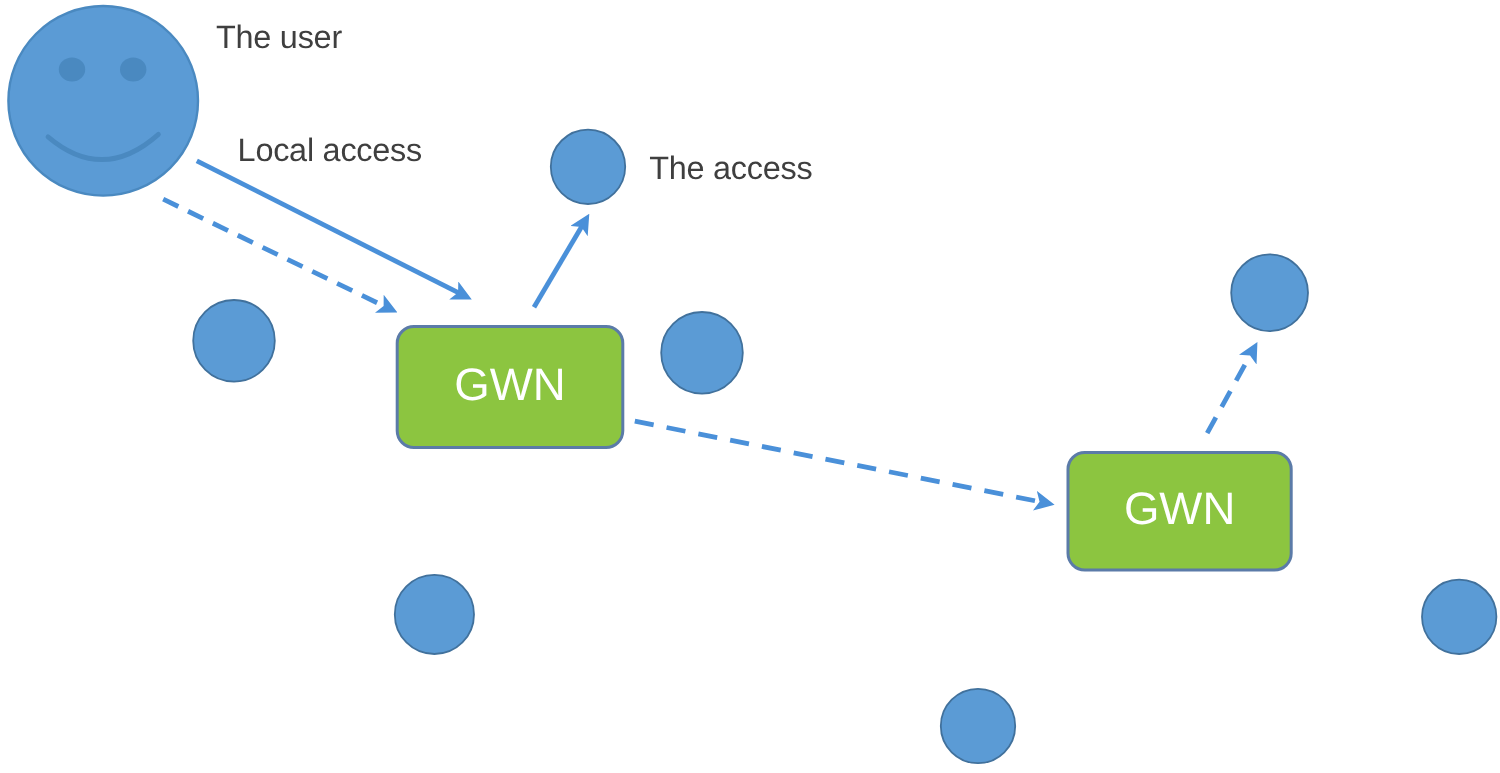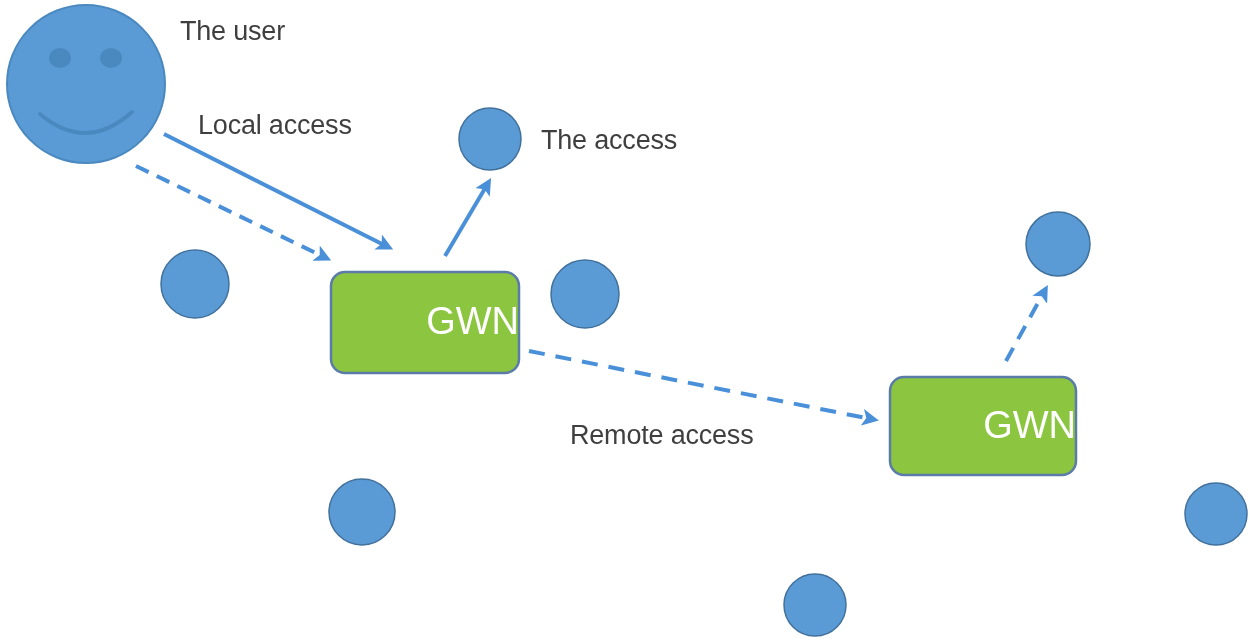--- a/index.html
+++ b/index.html
@@ -33,21 +33,21 @@
     white-space: nowrap;
     letter-spacing: -0.2px;
   }
   .box-label {
     position: absolute;
     color: #ffffff;
     font-family: "Liberation Sans", sans-serif;
     font-size: 38px;
     line-height: 40px;
     white-space: nowrap;
-    text-align: right;
+    text-align: center;
   }
 </style>
 </head>
 <body>
 
 <div id="canvas">
 
   <svg class="layer" viewBox="0 0 1250 644">
     <defs>
       <marker id="arrowhead-solid" markerWidth="4.2" markerHeight="4.2" refX="2.2" refY="2.1" orient="auto" markerUnits="strokeWidth">
@@ -92,19 +92,18 @@
       <line x1="1006" y1="361" x2="1044" y2="292" stroke="#4A90D9" stroke-width="4" stroke-dasharray="15 10" stroke-linecap="butt" marker-end="url(#arrowhead-dashed)"></line>
     </g>
   </svg>
 
   <div class="label" style="left:180px; top:16px;">The user</div>
 
   <div class="label" style="left:198px; top:110px;">Local access</div>
 
   <div class="label" style="left:541px; top:125px;">The access</div>
 
-  <div class="label" style="left:570px; top:420px;">Remote access</div>
 
   <div class="box-label" style="left:331px; top:301px; width:188px;">GWN</div>
 
   <div class="box-label" style="left:890px; top:405px; width:186px;">GWN</div>
 
 </div>
 
 </body></html>

